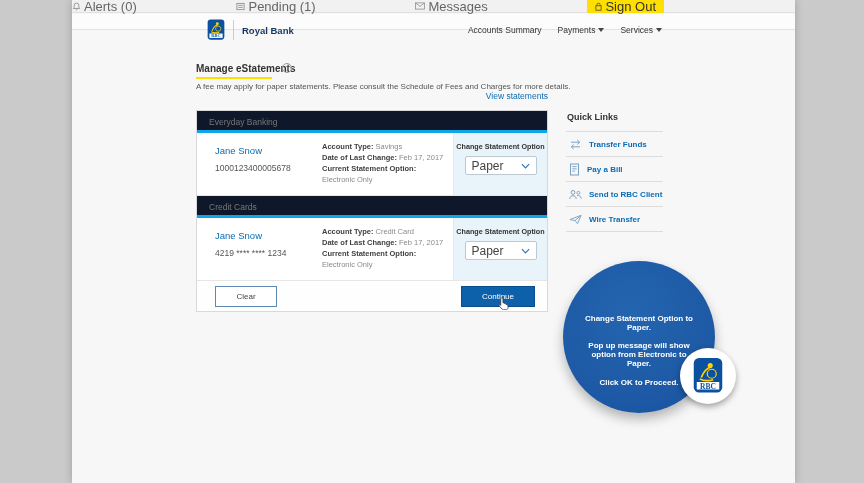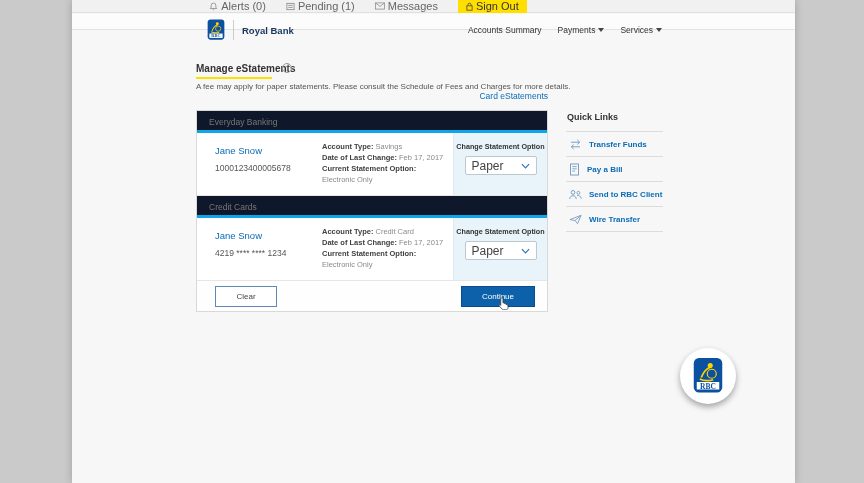--- a/index.html
+++ b/index.html
@@ -5,22 +5,22 @@
   * { margin:0; padding:0; box-sizing:border-box; }
   html,body { width:864px; height:483px; overflow:hidden; }
   body { background:#cacaca; font-family:"Liberation Sans", sans-serif; position:relative; }
 
   .page { position:absolute; left:72px; top:0; width:723px; height:483px;
           background:#f7f7f7; box-shadow:0 0 8px rgba(0,0,0,.22); }
 
   
   .utility-bar { position:absolute; top:0; left:0; right:0; height:13px; background:#f1f1f1;
                  border-bottom:1px solid #e0e0e0; display:flex; align-items:center;
-                 justify-content:center; padding-right:131px; gap:20px;
-                 font-size:11px; color:#666; }
+                 justify-content:space-between; padding-right:131px; gap:20px;
+                 font-size:13px; color:#666; }
   .util-item { display:flex; align-items:center; gap:3px; cursor:default; }
   .signout-btn { height:13px; padding:0 8px; display:flex; align-items:center; gap:3px;
                  background:#ffdf00; color:#333; }
 
   
   .header { position:absolute; top:14px; left:0; right:0; height:16px; background:#fcfcfc;
             border-bottom:1px solid #e2e2e2; }
   .brand { position:absolute; left:135px; top:5px; display:flex; align-items:center; }
   .brand-divider { width:1px; height:20px; background:#ccc; margin:0 8px; }
   .brand-name { font-size:9.5px; font-weight:bold; color:#16365f; }
@@ -147,21 +147,21 @@
         <span>Services</span>
         <span class="caret"></span>
       </div>
     </div>
   </div>
 
   <div class="page-title">Manage eStatements</div>
   <div class="title-underline"></div>
   <div class="help-icon">?</div>
   <div class="fee-note">A fee may apply for paper statements. Please consult the Schedule of Fees and Charges for more details.</div>
-  <div class="view-link">Card eStatements</div>
+  <div class="view-link">View statements</div>
 
   <div class="panel">
 
     <div class="section-band">Everyday Banking</div>
 
     <div class="account-row">
       <div class="cell-name">
         <div class="acct-name">Jane Snow</div>
         <div class="acct-number">1000123400005678</div>
       </div>
@@ -244,20 +244,25 @@
       </div>
       <div class="ql-item">
         <svg width="13" height="11" viewBox="0 0 14 11">
             <path d="M1 5.6L13 1 9.2 10 6.5 6.6 1 5.6zM6.5 6.6L13 1" fill="none" stroke="#7aa0c4" stroke-width="1"></path>
           </svg>
         <span class="ql-label">Wire Transfer</span>
       </div>
     </div>
   </div>
 
+  <div class="bubble">
+    <p class="b1">Change Statement Option to Paper.</p>
+    <p class="b2">Pop up message will show option from Electronic to Paper.</p>
+    <p class="b3">Click OK to Proceed.</p>
+  </div>
 
   <div class="logo-circle">
     <svg width="30" height="38" viewBox="0 0 40 50">
       <rect x="1" y="1" width="38" height="46" rx="7" fill="#0b51a0"></rect>
       <circle cx="25" cy="22" r="6" fill="none" stroke="#ffd200" stroke-width="1.6"></circle>
       <path d="M11 27q5-12 13-14M9 29q8 4 18 1" fill="none" stroke="#ffd200" stroke-width="2.4"></path>
       <circle cx="23" cy="11" r="3.4" fill="#ffd200"></circle>
       <rect x="5" y="33" width="30" height="10" fill="#fff"></rect>
       <text x="20" y="42" font-size="10" font-family="Liberation Serif, serif" font-weight="bold" fill="#0b51a0" text-anchor="middle">RBC</text>
     </svg>

